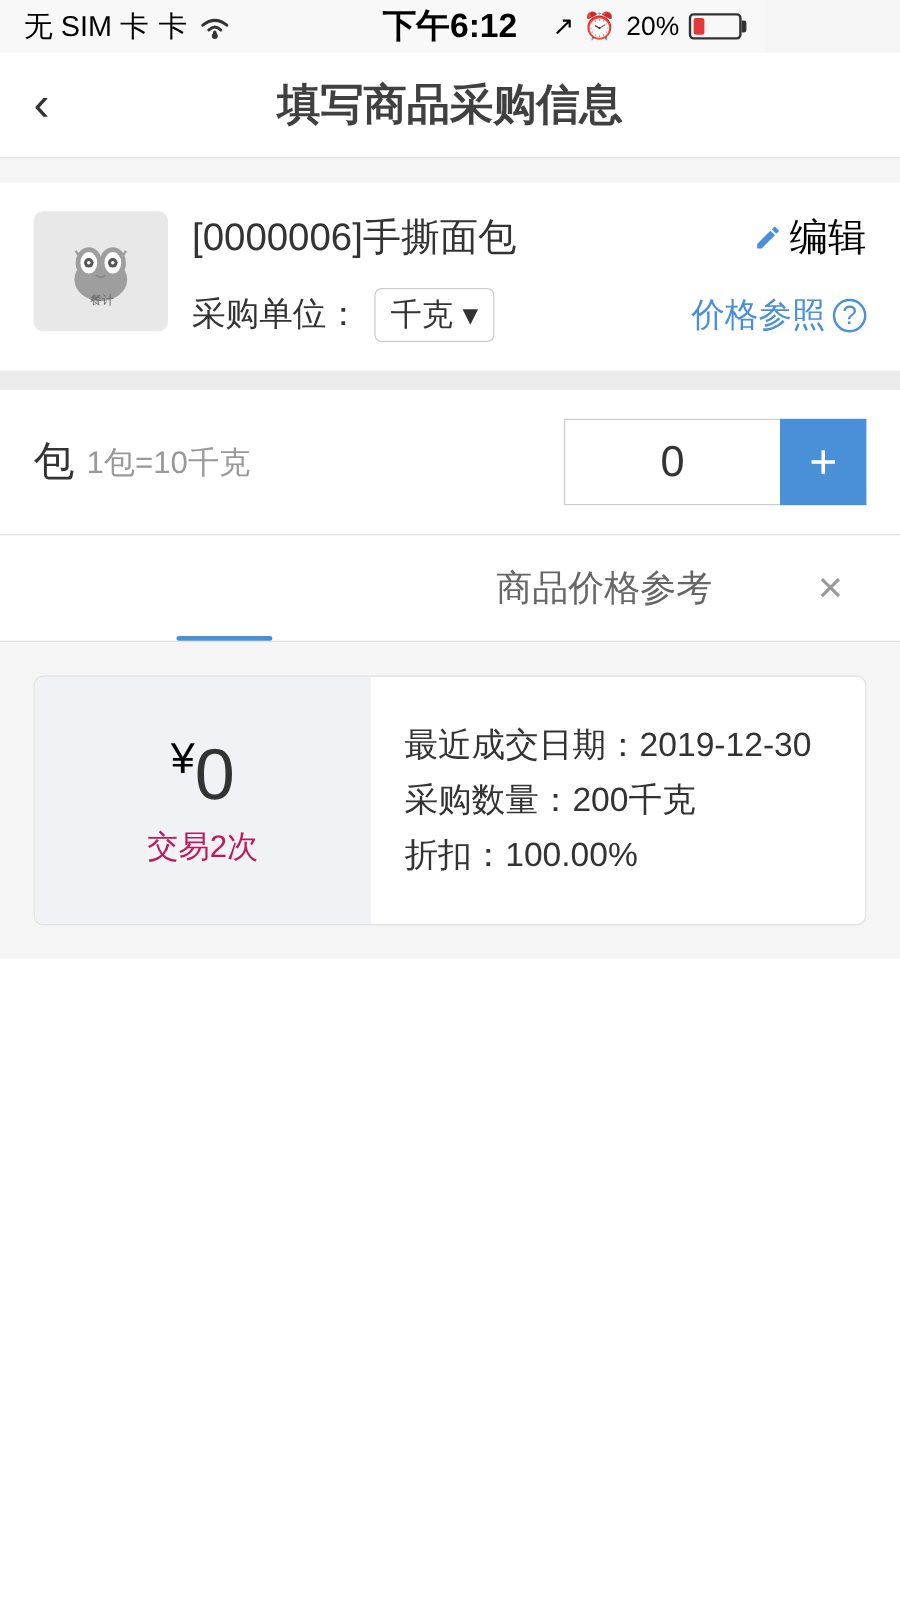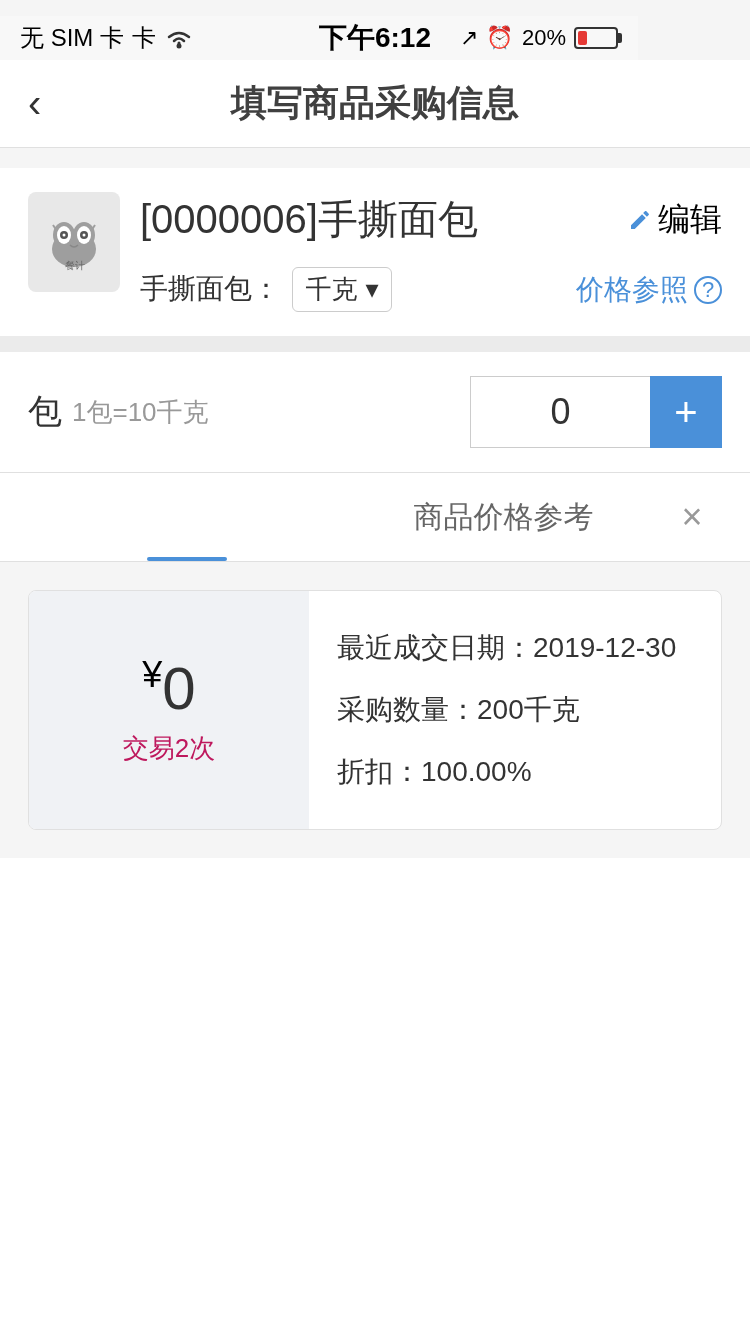--- a/index.html
+++ b/index.html
@@ -16,21 +16,20 @@
     .status-bar {
       width: 638px;
       height: 44px;
       background: #f8f8f8;
       display: flex;
       align-items: center;
       justify-content: space-between;
       padding: 12px 20px;
       font-size: 26px;
       font-weight: 500;
-      margin-top: 16px;
     }
     .status-left {
       display: flex;
       align-items: center;
       gap: 8px;
       font-size: 24px;
     }
     .status-center {
       font-size: 28px;
       font-weight: 700;
@@ -106,41 +105,41 @@
       background: #ffffff;
       padding: 24px 28px;
       margin-top: 20px;
     }
     .product-header {
       display: flex;
       align-items: flex-start;
       gap: 20px;
     }
     .product-thumbnail {
-      width: 92px;
+      width: 112px;
       height: 100px;
       background: #e8e8e8;
       border-radius: 8px;
       display: flex;
       align-items: center;
       justify-content: center;
       flex-shrink: 0;
       overflow: hidden;
     }
     .product-info {
       flex: 1;
     }
     .product-title-row {
       display: flex;
       justify-content: space-between;
       align-items: center;
       margin-bottom: 20px;
     }
     .product-name {
-      font-size: 40px;
+      font-size: 32px;
       color: #333;
       font-weight: 500;
     }
     .edit-btn {
       color: #000000;
       font-size: 32px;
       display: flex;
       align-items: center;
       gap: 6px;
       cursor: pointer;
@@ -317,21 +316,21 @@
       font-size: 26px;
       color: #be185d;
       margin-top: 8px;
     }
     .price-right {
       flex: 1;
       padding: 36px 28px;
       display: flex;
       flex-direction: column;
       justify-content: center;
-      gap: 20px;
+      gap: 4px;
     }
     .price-detail-row {
       font-size: 28px;
       color: #333;
       line-height: 1.5;
     }
 
     
     .content-area {
       background: #ffffff;
@@ -397,21 +396,21 @@
         <span class="product-name">[0000006]手撕面包</span>
         <span class="edit-btn">
           <svg width="24" height="24" viewBox="0 0 24 24">
             <path d="M3 17.25V21h3.75L17.81 9.94l-3.75-3.75L3 17.25zM20.71 7.04c.39-.39.39-1.02 0-1.41l-2.34-2.34c-.39-.39-1.02-.39-1.41 0l-1.83 1.83 3.75 3.75 1.83-1.83z" fill="#4a90d9"></path>
           </svg>
           <span>编辑</span>
         </span>
       </div>
       <div class="product-unit-row">
         <div>
-          <span class="unit-label">手撕面包：</span>
+          <span class="unit-label">采购单位：</span>
           <span class="unit-select">
             <span>千克</span>
             <span>▾</span>
           </span>
         </div>
         <div class="price-ref">
           <span>价格参照</span>
           <span style="display:inline-flex;align-items:center;justify-content:center;width:28px;height:28px;border:2px solid #4a90d9;border-radius:50%;font-size:22px;">?</span>
         </div>
       </div>

